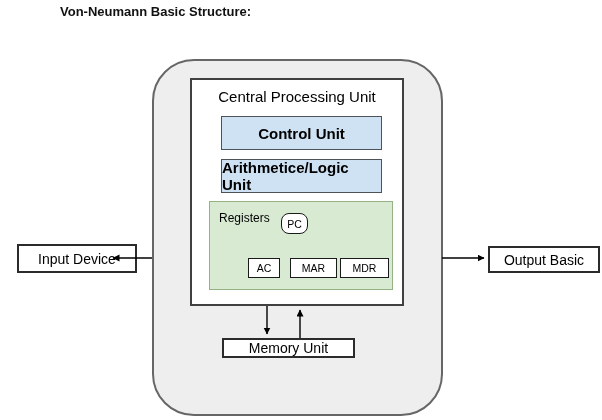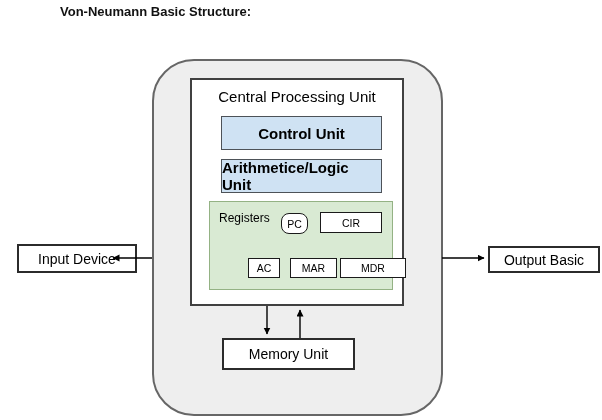--- a/index.html
+++ b/index.html
@@ -65,32 +65,32 @@
     background: #ffffff;
     border: 1.5px solid #1a1a1a;
     box-sizing: border-box;
     display: flex; align-items: center; justify-content: center;
     font-size: 10.5px;
   }
   .reg-pc  { left: 71px;  top: 11px; width: 27px; height: 21px; border-radius: 8px; }
   .reg-cir { left: 110px; top: 10px; width: 62px; height: 21px; }
   .reg-ac  { left: 38px;  top: 56px; width: 32px; height: 20px; }
   .reg-mar { left: 80px;  top: 56px; width: 47px; height: 20px; }
-  .reg-mdr { left: 130px; top: 56px; width: 66px; height: 20px; }
+  .reg-mdr { left: 130px; top: 56px; width: 49px; height: 20px; }
 
   .device {
     position: absolute;
     background: #ffffff;
     border: 2px solid #2b2b2b;
     box-sizing: border-box;
     display: flex; align-items: center; justify-content: center;
     font-size: 14px;
     white-space: nowrap;
   }
-  .memory { left: 222px; top: 338px; width: 133px; height: 32px; }
+  .memory { left: 222px; top: 338px; width: 133px; height: 20px; }
   .input  { left: 2px;   top: 244px; width: 120px; height: 29px; margin-left: 15px; }
   .output { left: 488px; top: 246px; width: 112px; height: 27px; }
 
   .arrows {
     position: absolute; left: 0; top: 0;
     width: 602px; height: 420px;
     pointer-events: none;
   }
 </style>
 </head>
@@ -104,21 +104,20 @@
 
   <div class="cpu">
     <div class="cpu-label">Central Processing Unit</div>
 
     <div class="unit cu">Control Unit</div>
     <div class="unit alu">Arithmetice/Logic Unit</div>
 
     <div class="registers">
       <span class="reg-label">Registers</span>
       <div class="reg reg-pc">PC</div>
-      <div class="reg reg-cir">CIR</div>
       <div class="reg reg-ac">AC</div>
       <div class="reg reg-mar">MAR</div>
       <div class="reg reg-mdr">MDR</div>
     </div>
   </div>
 
   <div class="device memory">Memory Unit</div>
   <div class="device input">Input Device</div>
   <div class="device output">Output Basic</div>
 

